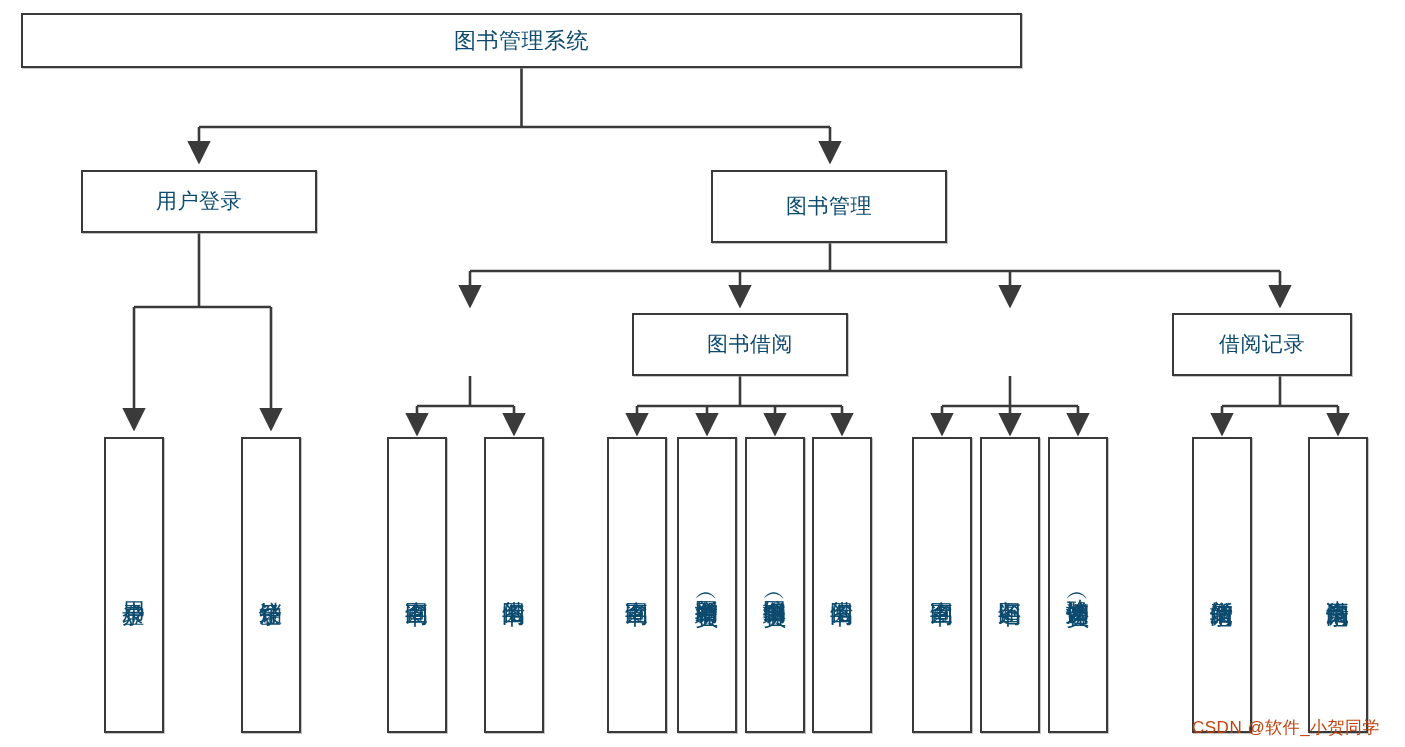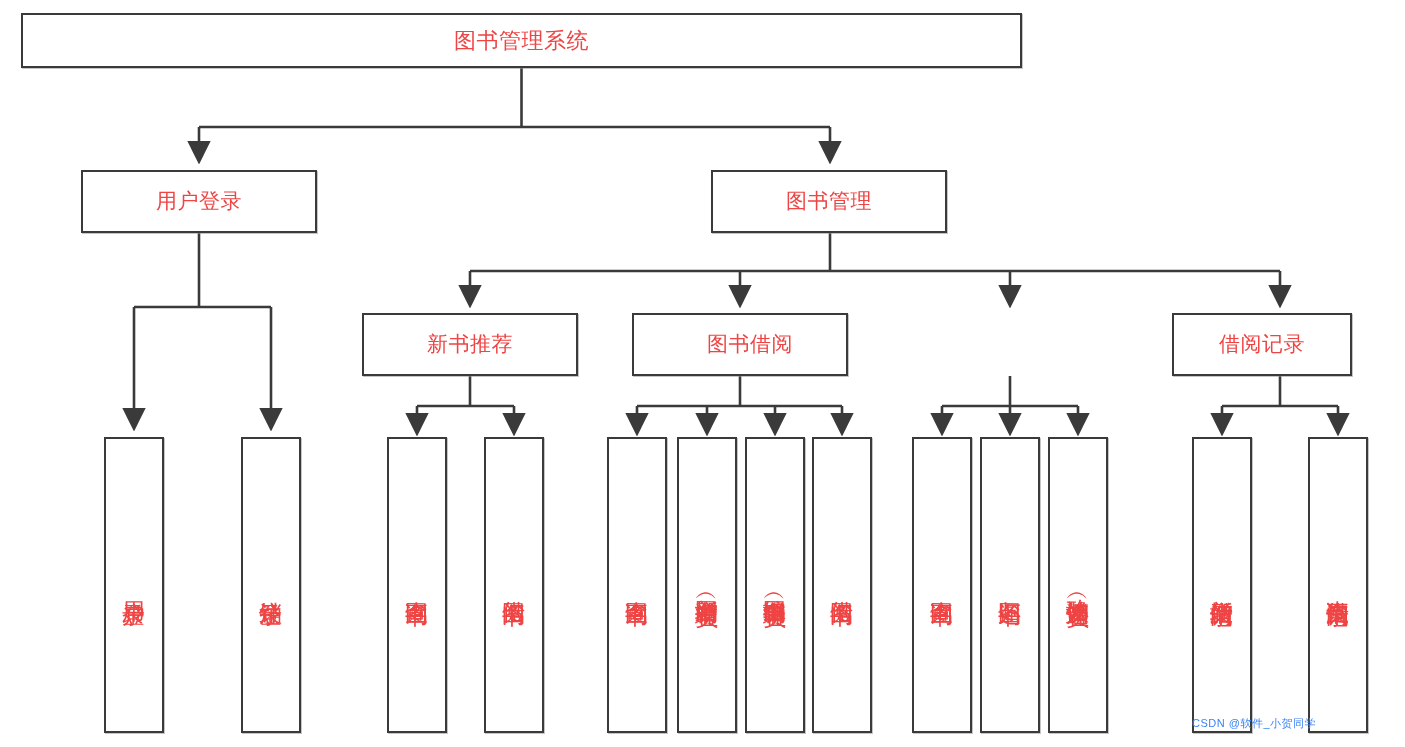--- a/index.html
+++ b/index.html
@@ -27,21 +27,21 @@
     pointer-events: none;
   }
   .node {
     position: absolute;
     box-sizing: border-box;
     background: #ffffff;
     border: 2px solid #3a3a3a;
     display: flex;
     align-items: center;
     justify-content: center;
-    color: #ef4444;
+    color: #0c4a6e;
     box-shadow: 1px 1px 0 rgba(150,150,150,0.55);
   }
   .node-label {
     display: block;
     text-align: center;
     line-height: 1.25;
     letter-spacing: 0.5px;
   }
   
   .node.horiz .node-label {
@@ -60,22 +60,22 @@
   .node.vert .node-label {
     writing-mode: vertical-rl;
     text-orientation: upright;
     font-size: 23px;
     line-height: 1.05;
     letter-spacing: 1px;
     max-height: 100%;
   }
   .watermark {
     position: absolute;
-    font-size: 11px;
-    color: #3b82f6;
+    font-size: 17px;
+    color: #c2410c;
     white-space: nowrap;
     letter-spacing: 0.5px;
   }
 </style>
 </head>
 <body>
 
 <div id="diagram-canvas">
 
   <svg id="edge-layer" viewBox="0 0 1405 747" width="1405" height="747">
@@ -128,27 +128,24 @@
     </g>
   </svg>
 
   <div class="node horiz root" style="left:21px; top:13px; width:1001px; height:55px;">
     <span class="node-label">图书管理系统</span>
   </div>
 
   <div class="node horiz" style="left:81px; top:170px; width:236px; height:63px;">
     <span class="node-label">用户登录</span>
   </div>
-  <div class="node horiz" style="left:711px; top:170px; width:236px; height:63px;">
+  <div class="node horiz" style="left:711px; top:170px; width:236px; height:73px;">
     <span class="node-label">图书管理</span>
   </div>
 
-  <div class="node horiz" style="left:362px; top:313px; width:216px; height:63px;">
-    <span class="node-label">新书推荐</span>
-  </div>
   <div class="node horiz" style="left:632px; top:313px; width:216px; height:63px;padding-left:20px;">
     <span class="node-label">图书借阅</span>
   </div>
   <div class="node horiz" style="left:1172px; top:313px; width:180px; height:63px;">
     <span class="node-label">借阅记录</span>
   </div>
 
   <div class="node vert" style="left:104px; top:437px; width:60px; height:296px;">
     <span class="node-label">用户登录</span>
   </div>

